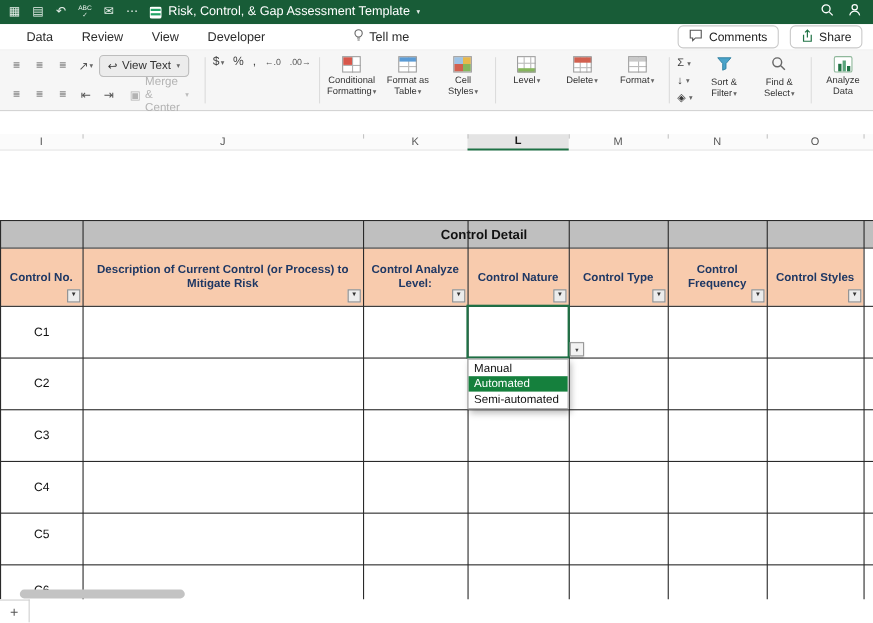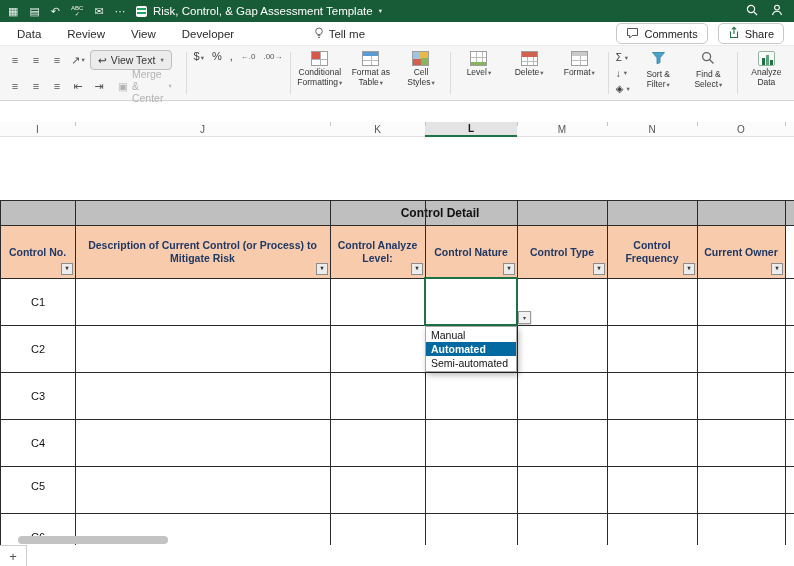--- a/index.html
+++ b/index.html
@@ -12,21 +12,21 @@
   .tbi { color:#e9f1ec; font-size:11px; line-height:1; cursor:default; }
   .tbi.abc { display:flex; flex-direction:column; align-items:center; font-size:6px; }
   .tb-title { position:absolute; left:136px; top:0; height:22px; display:flex; align-items:center; gap:6px; font-size:11.5px; }
   .dicon { width:11px; height:11px; border-radius:2px;
     background: linear-gradient(#21a366,#21a366) 1px 2px/9px 2px no-repeat,
                 linear-gradient(#21a366,#21a366) 1px 6px/9px 2px no-repeat, #fff; }
   .tb-chev { font-size:6.5px; opacity:.9; }
   .tb-right { position:absolute; right:10px; top:0; height:22px; display:flex; align-items:center; gap:13px; }
 
   
-  .menubar { position:absolute; top:22px; left:0; width:794px; height:24px; background:#fff; display:flex; align-items:center; padding-left:17px; border-bottom:1px solid #ececec; }
+  .menubar { position:absolute; top:22px; left:0; width:794px; height:24px; background:#fff; display:flex; align-items:center; padding-left:24px; border-bottom:1px solid #ececec; }
   .mtab { font-size:11.5px; color:#2b2b2b; margin-right:26px; cursor:default; }
   .mtab.active { color:#1E7145;margin-top:36px; }
   .tellme { display:flex; align-items:center; gap:5px; }
   .mright { margin-left:auto; display:flex; align-items:center; gap:10px; padding-right:10px; }
   .pill { display:flex; align-items:center; gap:5px; height:21px; padding:0 9px; border:1px solid #c9c9c9; border-radius:5px; background:#fff; font-size:11px; color:#222; }
 
   
   .ribbon { position:absolute; top:46px; left:0; width:794px; height:55px; background:#f6f6f6; border-bottom:1px solid #d4d4d4; display:flex; align-items:stretch; gap:7px; padding:4px 6px; }
   .rdiv { width:1px; background:#dcdcdc; margin:2px 0; }
   .vgroup { display:flex; flex-direction:column; justify-content:space-between; }
@@ -79,21 +79,21 @@
   .band { position:absolute; top:64px; left:0; width:794px; height:24px; background:#BFBFBF; display:flex; align-items:center; justify-content:center; padding-left:86px; font-weight:700; font-size:12px; color:#111; z-index:1; }
   .hcell { position:absolute; top:89px; height:52px; background:#F8CBAD; color:#1F3864; font-weight:700; font-size:10.5px; line-height:1.2; display:flex; align-items:center; justify-content:center; text-align:center; padding:2px 7px; z-index:1; }
   .fbtn { position:absolute; right:2px; bottom:3px; width:12px; height:12px; border:1px solid #8c8c8c; background:#ececec; color:#333; font-size:6px; display:flex; align-items:center; justify-content:center; z-index:3; }
   .rlabel { position:absolute; left:1px; width:74px; height:46px; display:flex; align-items:center; justify-content:center; font-size:11px; color:#111; z-index:1; }
   .hline { position:absolute; left:0; width:794px; height:1px; background:#2a2a2a; z-index:2; }
   .vline { position:absolute; top:63px; width:1px; height:345px; background:#2a2a2a; z-index:2; }
   .selbox { position:absolute; left:424px; top:140px; width:94px; height:49px; border:2px solid #1E7145; z-index:4; }
   .selarrow { position:absolute; left:518px; top:174px; width:13px; height:13px; border:1px solid #999; background:#f2f2f2; box-shadow:0 1px 2px rgba(0,0,0,.25); display:flex; align-items:center; justify-content:center; font-size:6px; color:#444; z-index:5; }
   .ddl { position:absolute; left:425px; top:189px; width:92px; background:#fff; border:1px solid #a9a9a9; box-shadow:2px 3px 6px rgba(0,0,0,.28); padding:1px 0; z-index:6; }
   .ddi { height:14px; display:flex; align-items:center; padding:0 5px; font-size:10.5px; color:#111; }
-  .ddi.on { background:#0369a1; color:#fff;font-weight:bold; }
+  .ddi.on { background:#15803d; color:#fff; }
 
   
   .hscroll { position:absolute; left:18px; top:536px; width:150px; height:8px; border-radius:4px; background:#c3c3c3; z-index:7; }
   .corner { position:absolute; left:0; top:545px; width:27px; height:21px; background:#fff; border-top:1px solid #cfcfcf; border-right:1px solid #cfcfcf; display:flex; align-items:center; justify-content:center; font-size:13px; color:#555; z-index:7; }
 </style>
 </head>
 <body>
 
 <div class="titlebar">
   <div class="tb-icons">
@@ -321,21 +321,21 @@
   </div>
   <div class="hcell" style="left:517px;width:90px">
     <span>Control Type</span>
     <span class="fbtn">▾</span>
   </div>
   <div class="hcell" style="left:607px;width:90px">
     <span>Control Frequency</span>
     <span class="fbtn">▾</span>
   </div>
   <div class="hcell" style="left:697px;width:88px">
-    <span>Current Owner</span>
+    <span>Control Styles</span>
     <span class="fbtn">▾</span>
   </div>
 
   <div class="rlabel" style="top:142px">C1</div>
   <div class="rlabel" style="top:189px">C2</div>
   <div class="rlabel" style="top:236px">C3</div>
   <div class="rlabel" style="top:283px">C4</div>
   <div class="rlabel" style="top:326px">C5</div>
   <div class="rlabel" style="top:377px">C6</div>
 

